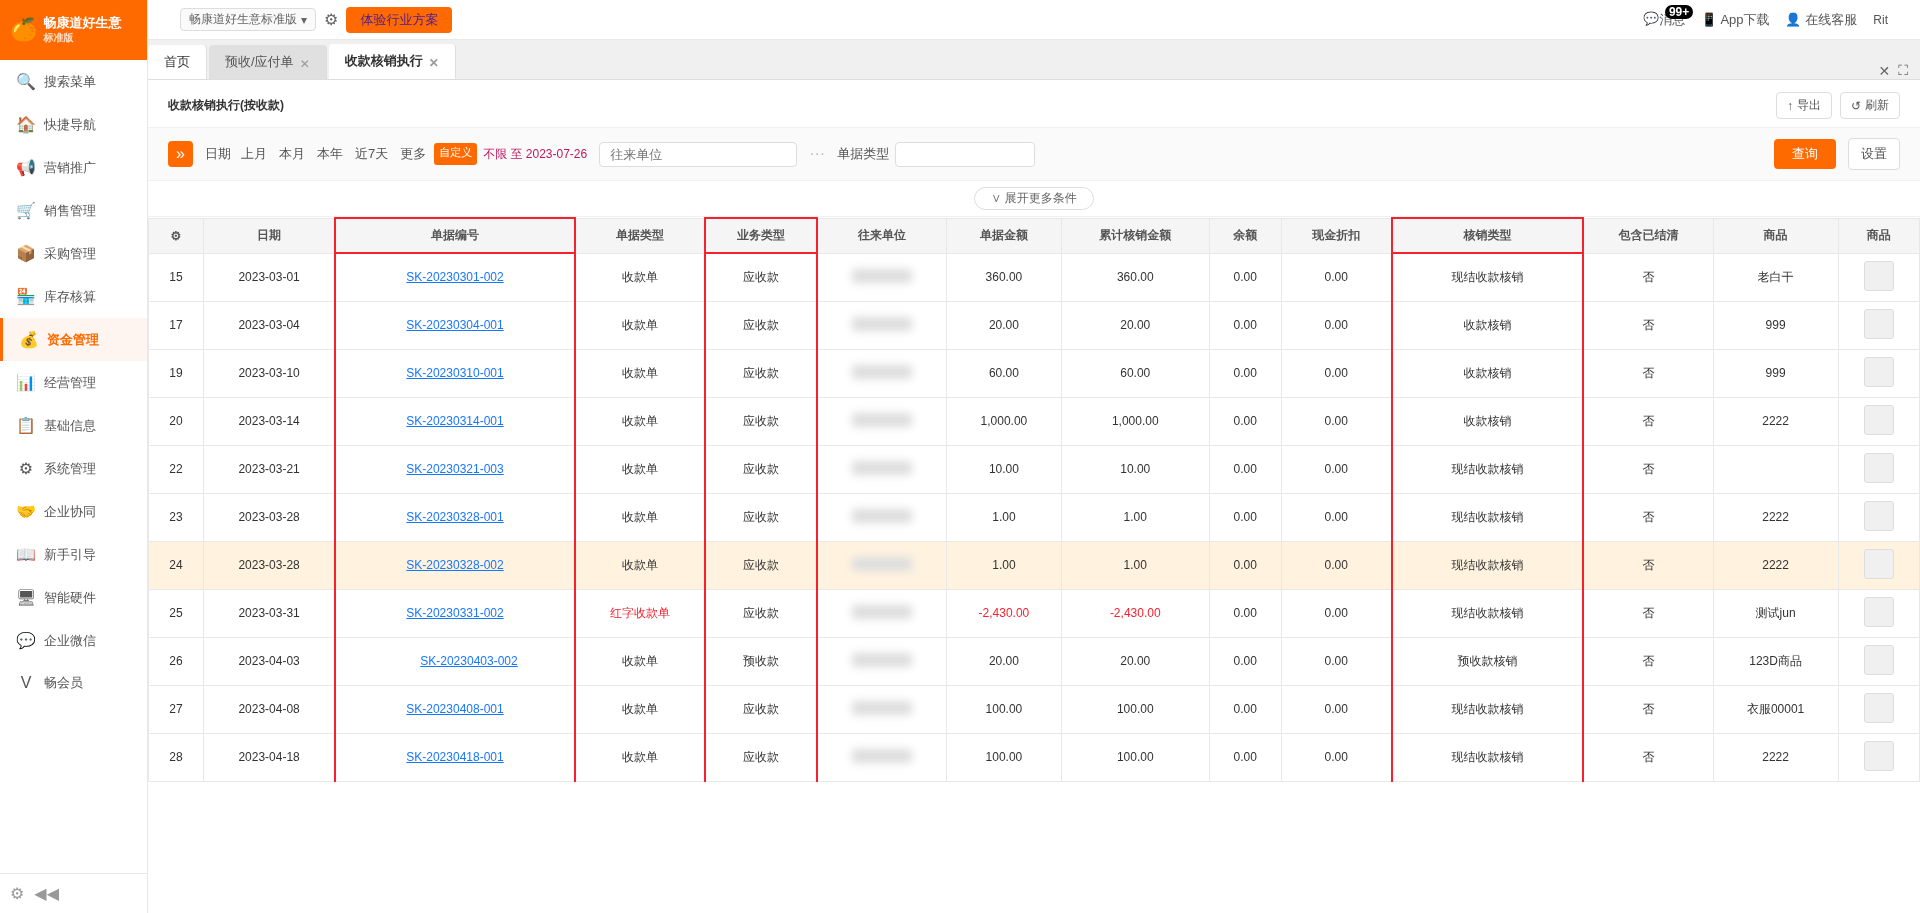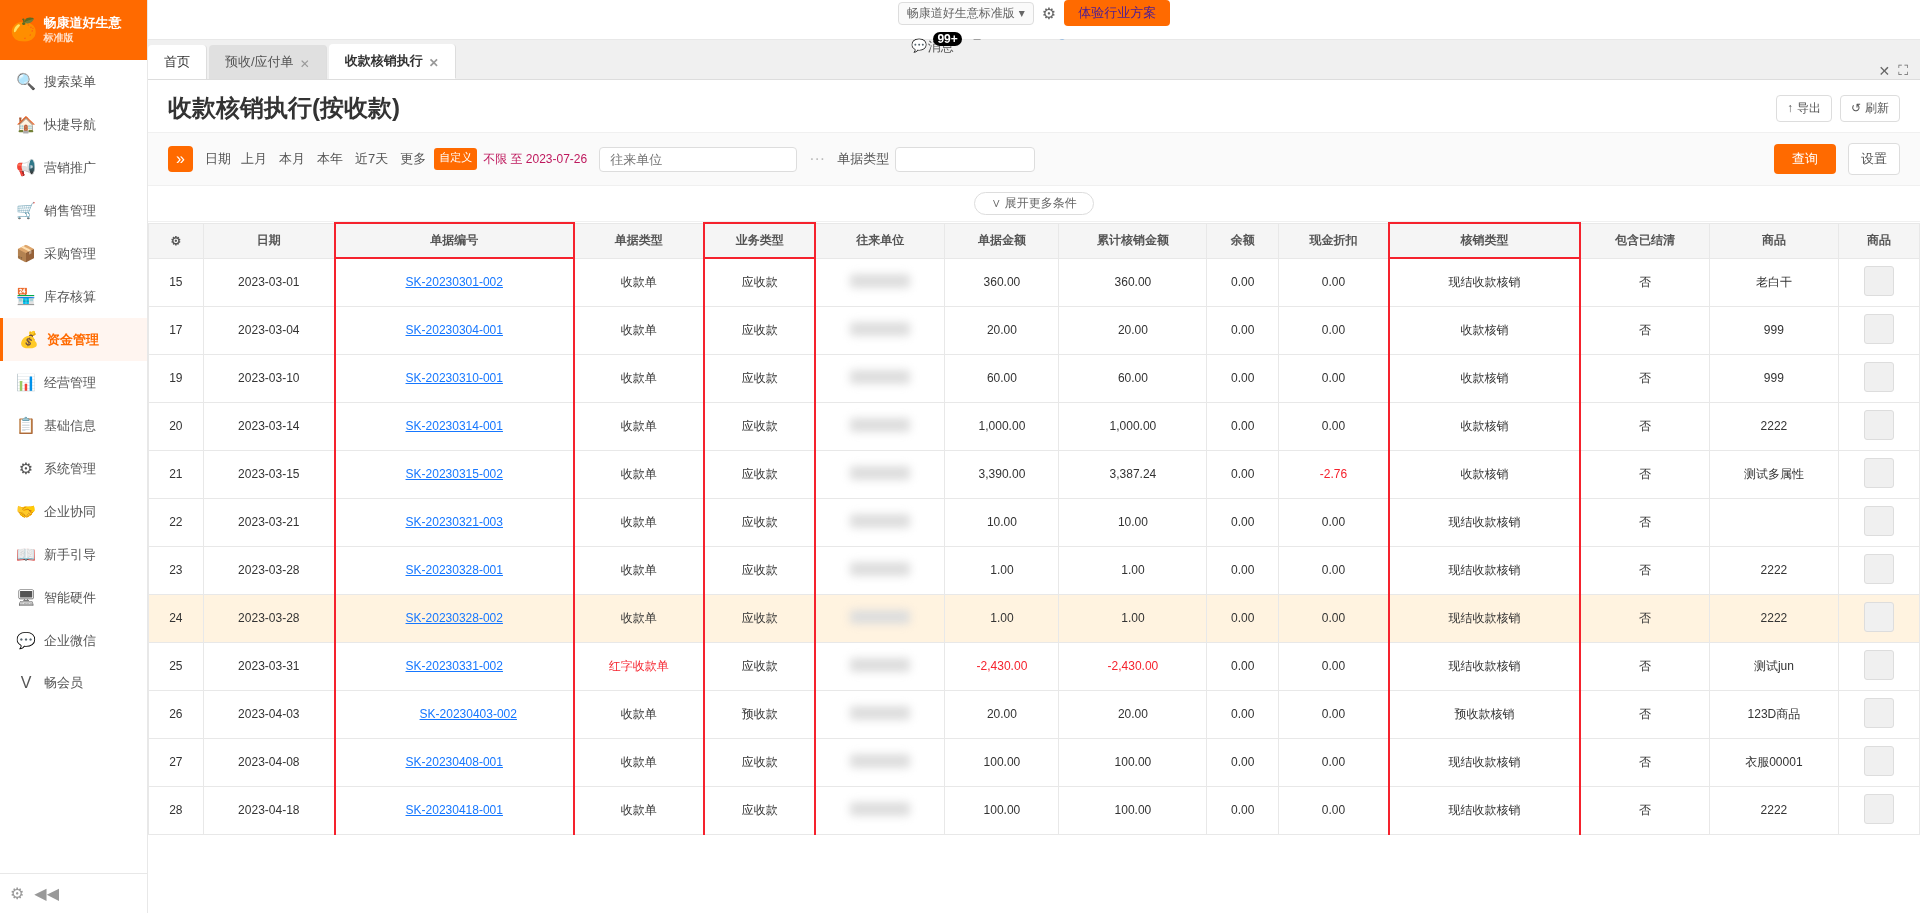--- a/index.html
+++ b/index.html
@@ -15,21 +15,21 @@
     .sidebar-item { display: flex; align-items: center; gap: 8px; padding: 12px 16px; cursor: pointer; color: #555; font-size: 13px; }
     .sidebar-item.active { background: #fff5f0; color: #ff6a00; font-weight: bold; border-left: 3px solid #ff6a00; }
     .sidebar-item .icon { font-size: 16px; width: 20px; text-align: center; }
     .sidebar-bottom { padding: 10px; display: flex; gap: 10px; border-top: 1px solid #e8e8e8; }
     .sidebar-bottom .icon { font-size: 16px; color: #999; cursor: pointer; }
 
     
     .main-area { flex: 1; display: flex; flex-direction: column; overflow: hidden; }
 
     
-    .topbar { height: 40px; background: #fff; border-bottom: 1px solid #e8e8e8; display: flex; align-items: center; padding: 0 32px; gap: 12px; flex-direction: column; }
+    .topbar { height: 40px; background: #fff; border-bottom: 1px solid #e8e8e8; display: flex; align-items: center; padding: 0 32px; gap: 12px; }
     .topbar-left { display: flex; align-items: center; gap: 8px; flex: 1; }
     .topbar-dropdown { display: flex; align-items: center; gap: 4px; border: 1px solid #ddd; border-radius: 4px; padding: 2px 8px; font-size: 12px; color: #666; cursor: pointer; background: #fafafa; }
     .topbar-gear { font-size: 16px; color: #666; cursor: pointer; }
     .topbar-btn { background: #ff6a00; color: #4c1d95; border: none; border-radius: 4px; padding: 4px 14px; font-size: 13px; cursor: pointer; }
     .topbar-right { display: flex; align-items: center; gap: 16px; font-size: 13px; color: #555; }
     .topbar-badge { position: relative; display: inline-flex; }
     .badge-num { position: absolute; top: -6px; right: -8px; background: #000000; color: #fff; border-radius: 8px; font-size: 12px; padding: 0 4px; font-weight: bold; }
 
     
     .tabs-bar { height: 40px; background: #f0f0f0; display: flex; align-items: flex-end; border-bottom: 1px solid #ddd; }
@@ -38,21 +38,21 @@
     .tab .close { font-size: 12px; color: #999; cursor: pointer; }
     .tab-home { background: #fff; color: #333; }
     .tabs-right { margin-left: auto; display: flex; align-items: center; gap: 8px; padding-right: 12px; }
     .tabs-right .icon { font-size: 14px; color: #666; cursor: pointer; }
 
     
     .content { flex: 1; background: #fff; display: flex; flex-direction: column; overflow: hidden; padding: 0; }
 
     
     .page-header { padding: 12px 20px 8px; display: flex; justify-content: space-between; align-items: center; border-bottom: 1px solid #f0f0f0; }
-    .page-title { font-size: 24px; font-weight: bold; color: #333; }
+    .page-title { font-size: 12px; font-weight: bold; color: #333; }
     .page-actions { display: flex; gap: 8px; }
     .action-btn { display: flex; align-items: center; gap: 4px; border: 1px solid #ddd; border-radius: 4px; padding: 4px 10px; font-size: 12px; cursor: pointer; color: #555; background: #fff; }
 
     
     .filter-bar { padding: 10px 20px; background: #fafafa; border-bottom: 1px solid #f0f0f0; display: flex; align-items: center; gap: 12px; flex-wrap: wrap; }
     .filter-toggle { background: #ff6a00; color: #fff; border: none; border-radius: 4px; padding: 4px 8px; cursor: pointer; font-size: 16px; }
     .filter-group { display: flex; align-items: center; gap: 6px; font-size: 13px; }
     .filter-label { color: #555; white-space: nowrap; }
     .filter-date-links { display: flex; gap: 4px; }
     .filter-date-links span { color: #555; cursor: pointer; padding: 2px 4px; }
@@ -356,36 +356,20 @@
                 <td>1,000.00</td>
                 <td>1,000.00</td>
                 <td>0.00</td>
                 <td>0.00</td>
                 <td style="border-left: 2px solid rgb(245, 34, 45); border-right: 2px solid rgb(245, 34, 45);">收款核销</td>
                 <td>否</td>
                 <td>2222</td>
                 <td><span class="img-thumb"></span></td>
               </tr>
               <tr>
-                <td>21</td>
-                <td>2023-03-15</td>
-                <td style="border-left: 2px solid rgb(245, 34, 45); border-right: 2px solid rgb(245, 34, 45);"><a class="link" href="#">SK-20230315-002</a></td>
-                <td>收款单</td>
-                <td style="border-left: 2px solid rgb(245, 34, 45); border-right: 2px solid rgb(245, 34, 45);">应收款</td>
-                <td><span class="blurred"></span></td>
-                <td>3,390.00</td>
-                <td>3,387.24</td>
-                <td>0.00</td>
-                <td class="red-text">-2.76</td>
-                <td style="border-left: 2px solid rgb(245, 34, 45); border-right: 2px solid rgb(245, 34, 45);">收款核销</td>
-                <td>否</td>
-                <td>测试多属性</td>
-                <td><span class="img-thumb"></span></td>
-              </tr>
-              <tr>
                 <td>22</td>
                 <td>2023-03-21</td>
                 <td style="border-left: 2px solid rgb(245, 34, 45); border-right: 2px solid rgb(245, 34, 45);"><a class="link" href="#">SK-20230321-003</a></td>
                 <td>收款单</td>
                 <td style="border-left: 2px solid rgb(245, 34, 45); border-right: 2px solid rgb(245, 34, 45);">应收款</td>
                 <td><span class="blurred"></span></td>
                 <td>10.00</td>
                 <td>10.00</td>
                 <td>0.00</td>
                 <td>0.00</td>

